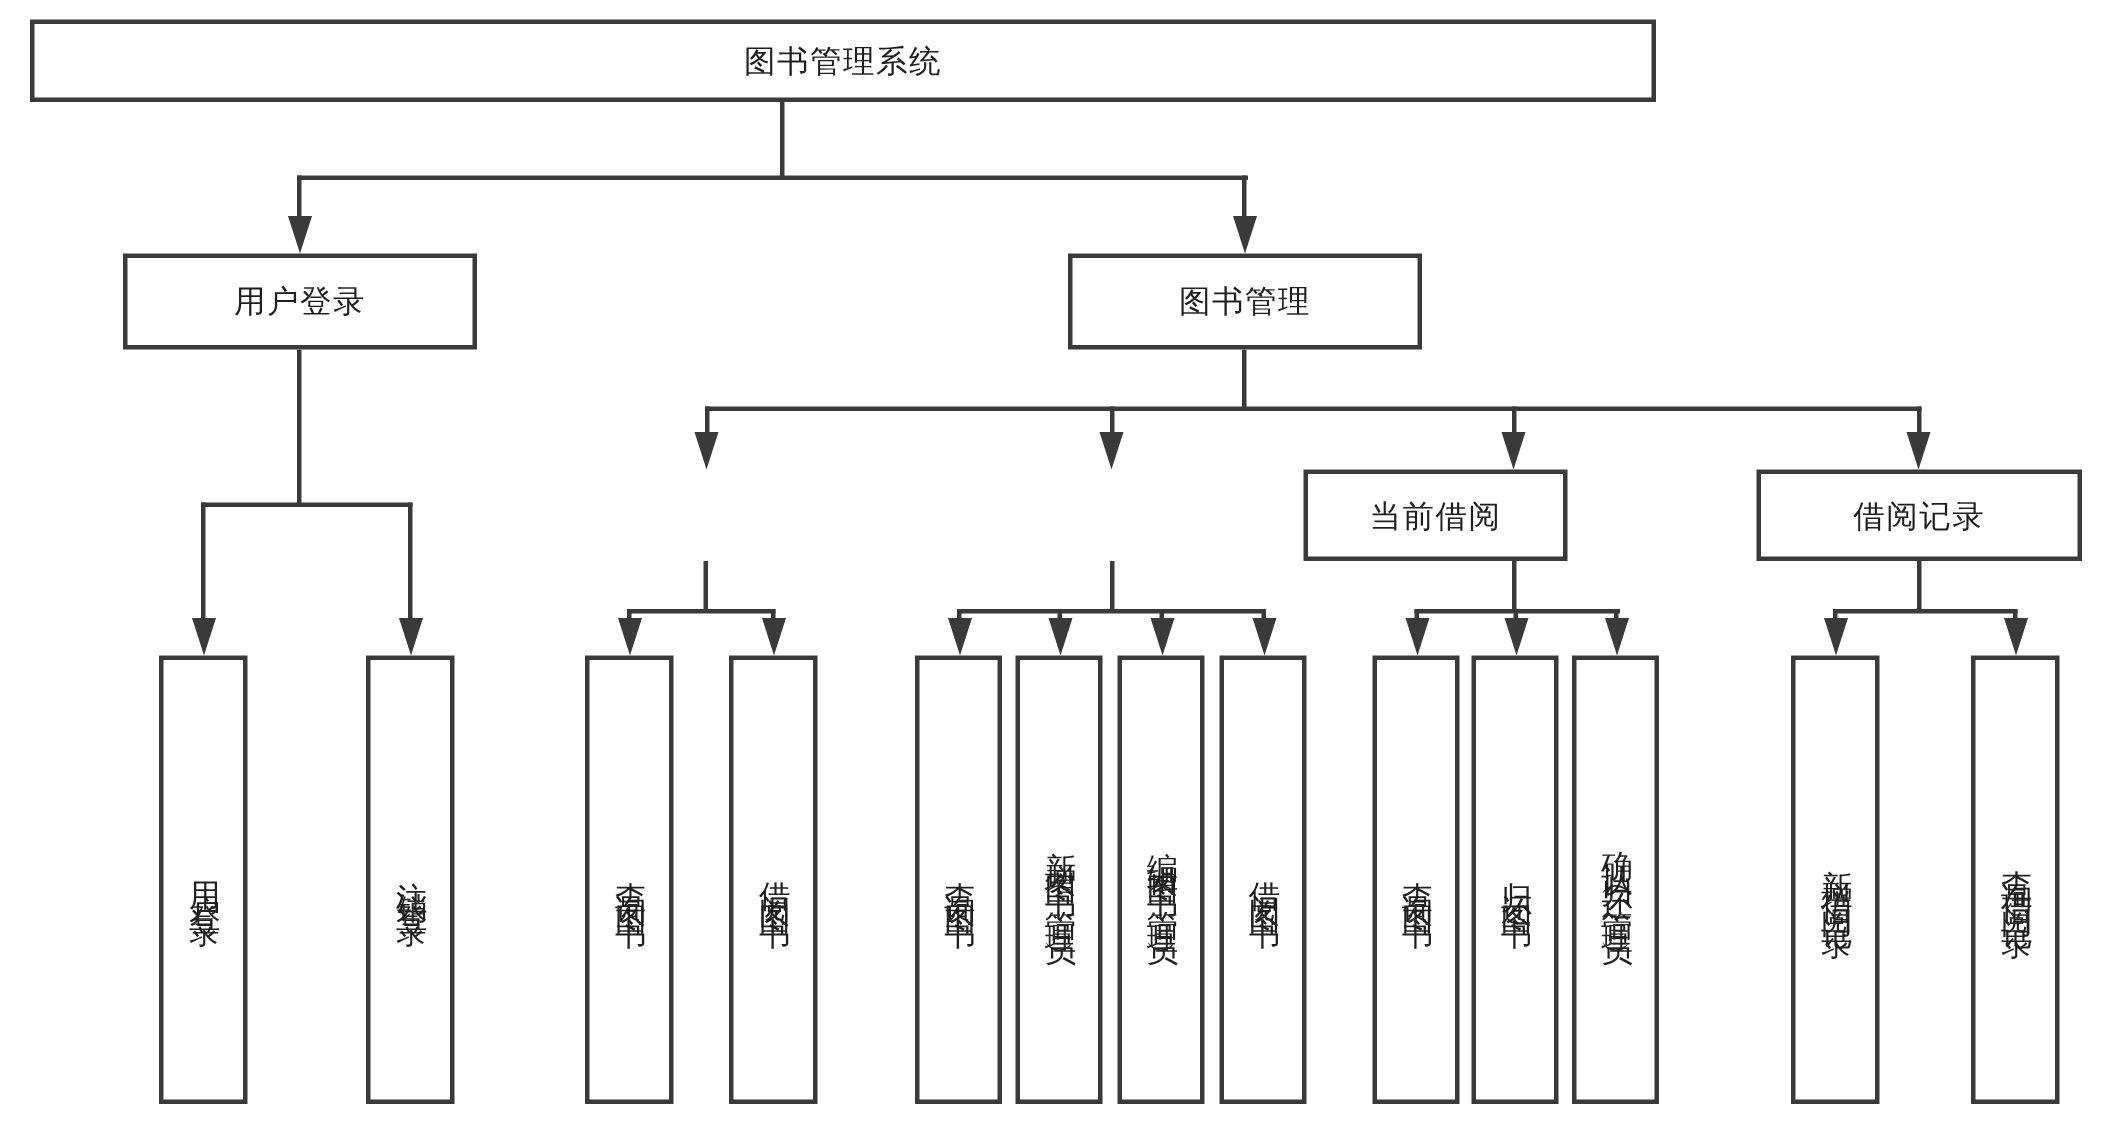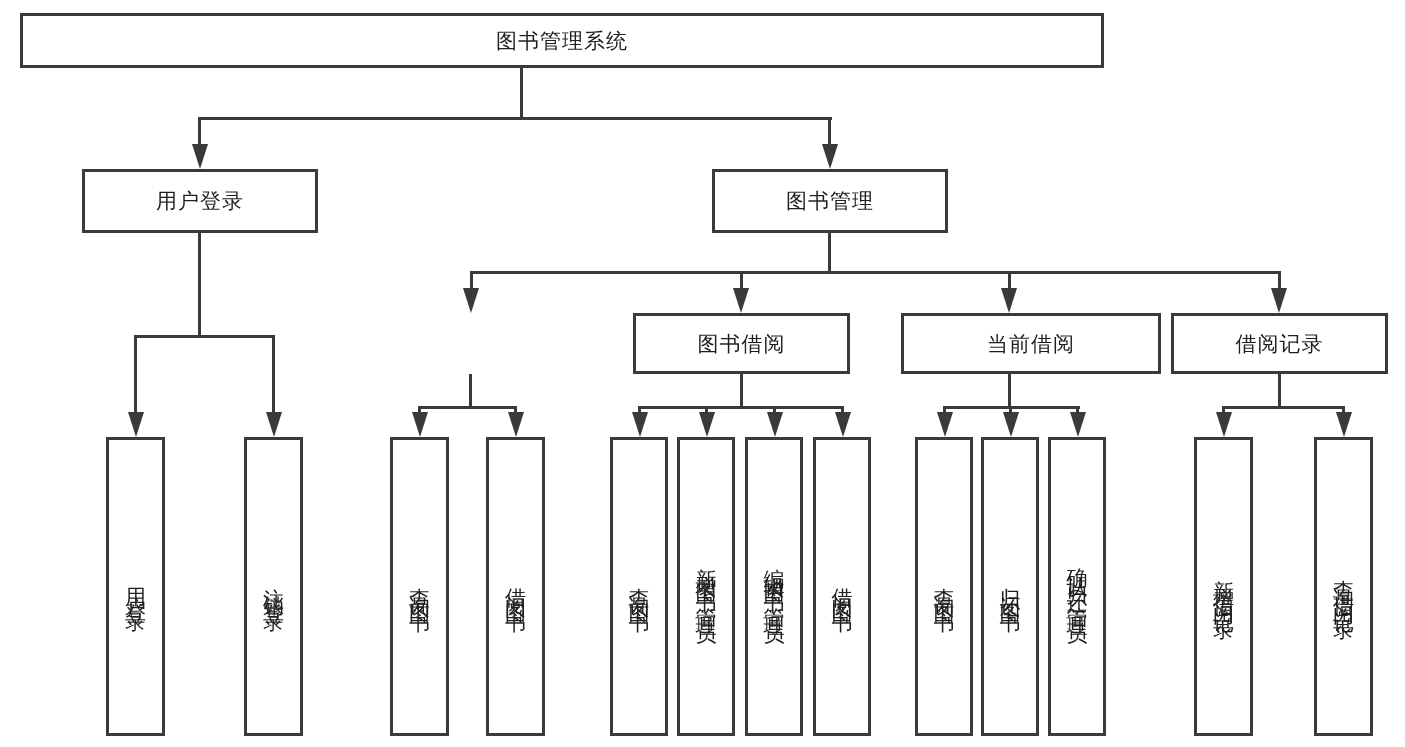--- a/index.html
+++ b/index.html
@@ -65,24 +65,21 @@
   <div class="hline" style="left:470px;top:271px;width:811px"></div>
   <div class="vline" style="left:470px;top:271px;height:22px"></div>
   <div class="arrow" style="left:463px;top:288px"></div>
   <div class="vline" style="left:740px;top:271px;height:22px"></div>
   <div class="arrow" style="left:733px;top:288px"></div>
   <div class="vline" style="left:1008px;top:271px;height:22px"></div>
   <div class="arrow" style="left:1001px;top:288px"></div>
   <div class="vline" style="left:1278px;top:271px;height:22px"></div>
   <div class="arrow" style="left:1271px;top:288px"></div>
 
-  <div class="box" style="left:633px;top:313px;width:217px;height:61px">
-    <span>图书借阅</span>
-  </div>
-  <div class="box" style="left:901px;top:313px;width:260px;height:61px">
+  <div class="box" style="left:869px;top:313px;width:176px;height:61px">
     <span>当前借阅</span>
   </div>
   <div class="box" style="left:1171px;top:313px;width:217px;height:61px">
     <span>借阅记录</span>
   </div>
 
   <div class="vline" style="left:469px;top:374px;height:34px"></div>
   <div class="hline" style="left:418px;top:406px;width:99px"></div>
   <div class="vline" style="left:418px;top:406px;height:12px"></div>
   <div class="arrow" style="left:412px;top:412px"></div>

